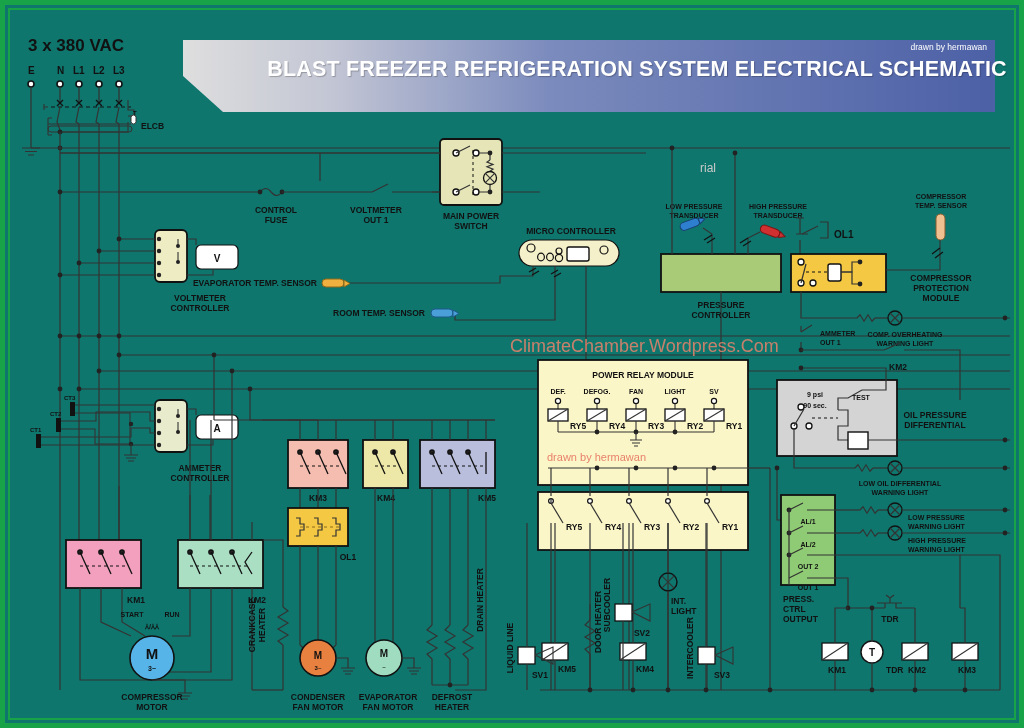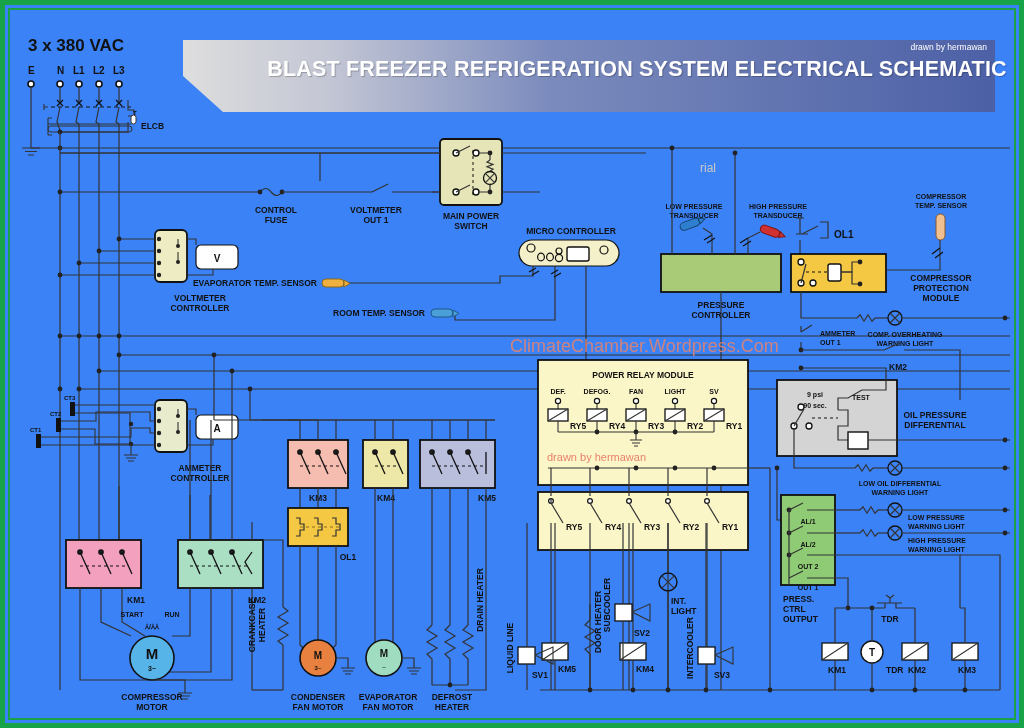--- a/index.html
+++ b/index.html
@@ -1,17 +1,17 @@
 <!DOCTYPE html>
 <html><head>
 <meta charset="utf-8">
 <style>
   html,body{margin:0;padding:0;background:#ffffff;}
   body{font-family:"Liberation Sans",sans-serif;}
-  #root{position:relative;width:1024px;height:728px;overflow:hidden;background:#3b82f6;}
+  #root{position:relative;width:1024px;height:728px;overflow:hidden;background:#0f766e;}
   #frame-outer{position:absolute;inset:0;border:5px solid #18a349;box-sizing:border-box;}
   #frame-inner{position:absolute;left:8px;top:8px;right:8px;bottom:8px;border:2px solid #18a349;box-sizing:border-box;}
   svg#sheet{position:absolute;left:0;top:0;width:1024px;height:728px;}
   .lbl{font-family:"Liberation Sans",sans-serif;font-weight:bold;fill:#111;font-size:8.5px;}
   .lbl-sm{font-family:"Liberation Sans",sans-serif;font-weight:bold;fill:#111;font-size:7px;}
   .lbl-xs{font-family:"Liberation Sans",sans-serif;font-weight:bold;fill:#111;font-size:6px;}
   .lbl-md{font-family:"Liberation Sans",sans-serif;font-weight:bold;fill:#111;font-size:10px;}
   .lbl-lg{font-family:"Liberation Sans",sans-serif;font-weight:bold;fill:#111;font-size:15px;}
   .wire{stroke:#333;stroke-width:1.2;fill:none;}
   .wire-t{stroke:#333;stroke-width:1.1;fill:none;}

